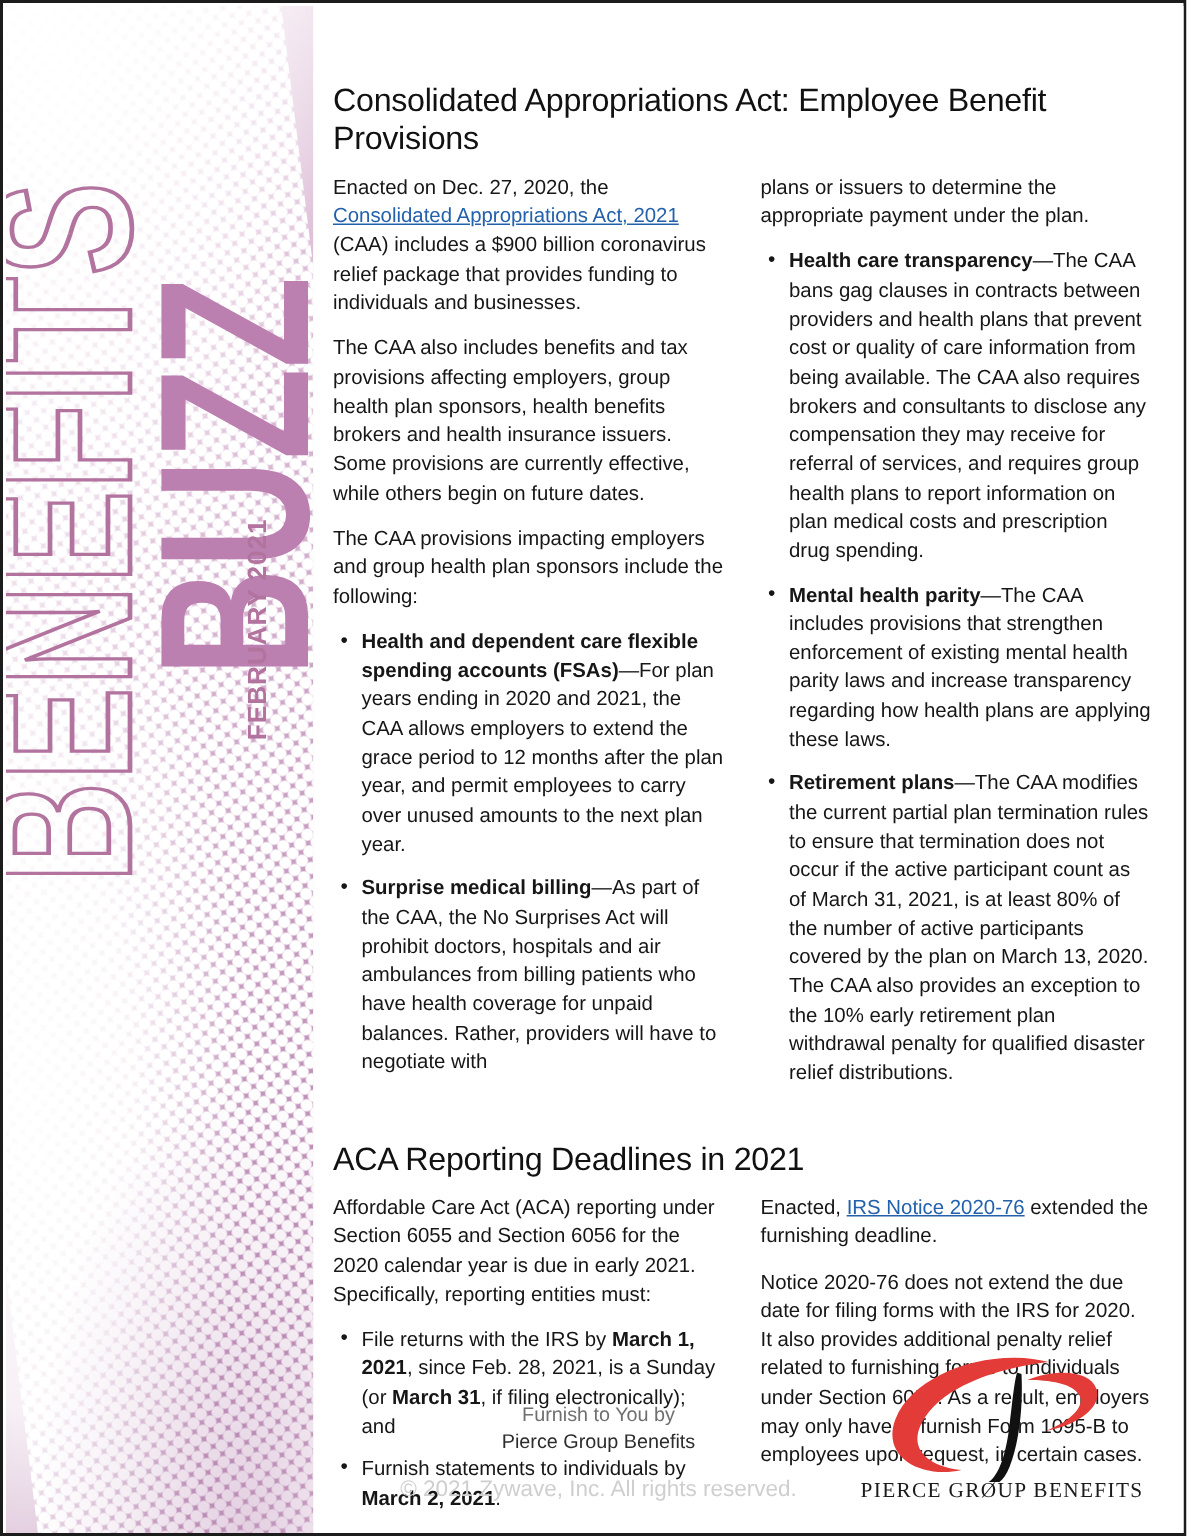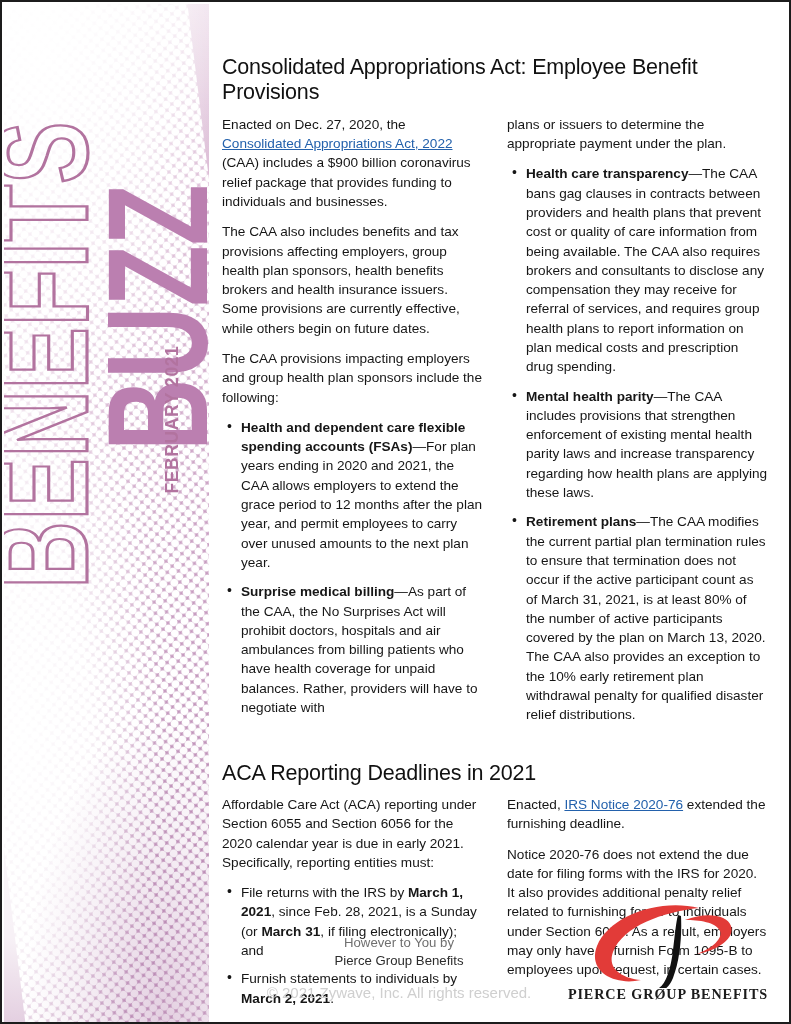--- a/index.html
+++ b/index.html
@@ -232,21 +232,21 @@
   }
   #logo-mark { position: absolute; left: 18px; top: 0; }
   #logo-wordmark {
     position: absolute;
     left: 0;
     top: 84px;
     width: 210px;
     text-align: center;
     font-family: "Liberation Serif", serif;
     font-size: 14.2px;
-    font-weight: 700;
+    font-weight: 400;
     letter-spacing: 0.9px;
     color: #1b1b1b;
     white-space: nowrap;
   }
 </style>
 </head>
 <body>
 
 <div id="page">
 
@@ -263,21 +263,21 @@
   </div>
 
   <div id="content">
 
     <div id="article-1">
       <h1 class="article-title" id="article-1-title">Consolidated Appropriations Act: Employee Benefit Provisions</h1>
 
       <div class="cols">
 
         <div class="col">
-          <p class="body"><span>Enacted on Dec. 27, 2020, the </span><a class="doclink" href="#">Consolidated Appropriations Act, 2022</a><span> (CAA) includes a $900 billion coronavirus relief package that provides funding to individuals and businesses.</span></p>
+          <p class="body"><span>Enacted on Dec. 27, 2020, the </span><a class="doclink" href="#">Consolidated Appropriations Act, 2021</a><span> (CAA) includes a $900 billion coronavirus relief package that provides funding to individuals and businesses.</span></p>
 
           <p class="body">The CAA also includes benefits and tax provisions affecting employers, group health plan sponsors, health benefits brokers and health insurance issuers. Some provisions are currently effective, while others begin on future dates.</p>
 
           <p class="body"> The CAA provisions impacting employers and group health plan sponsors include the following:</p>
 
           <ul class="bullets">
             <li class="body"><span class="lead">Health and dependent care flexible spending accounts (FSAs)</span><span>—For plan years ending in 2020 and 2021, the CAA allows employers to extend the grace period to 12 months after the plan year, and permit employees to carry over unused amounts to the next plan year.</span></li>
             <li class="body"><span class="lead">Surprise medical billing</span><span>—As part of the CAA, the No Surprises Act will prohibit doctors, hospitals and air ambulances from billing patients who have health coverage for unpaid balances. Rather, providers will have to negotiate with</span></li>
           </ul>
         </div>
@@ -316,21 +316,21 @@
 
           <p class="body">Notice 2020-76 does not extend the due date for filing forms with the IRS for 2020. It also provides additional penalty relief related to furnishing forms to individuals under Section 6055. As a result, employers may only have to furnish Form 1095-B to employees upon request, in certain cases.</p>
         </div>
 
       </div>
     </div>
 
     <div id="footer">
 
       <div id="provided-block">
-        <div id="provided-label">However to You by</div>
+        <div id="provided-label">Furnish to You by</div>
         <div id="provided-org">Pierce Group Benefits</div>
       </div>
 
       <div id="copyright">© 2021 Zywave, Inc. All rights reserved.</div>
 
       <div id="logo-block">
         <svg id="logo-mark" width="170" height="86" viewBox="0 0 170 86">
           <path d="M118 6 C 78 -4, 28 14, 16 44 C 6 70, 34 84, 60 78 C 40 76, 26 66, 32 50 C 42 24, 82 10, 118 6 Z" fill="#e23b38"></path>
           <path d="M104 18 C 124 10, 146 12, 150 24 C 154 36, 138 48, 116 52 C 132 46, 142 36, 139 29 C 135 20, 118 18, 104 18 Z" fill="#e23b38"></path>
           <path d="M100 14 C 101 34, 99 58, 92 76 C 88 86, 82 90, 78 86 C 85 82, 90 66, 92 48 C 94 32, 95 20, 97 13 Z" fill="#111111"></path>

